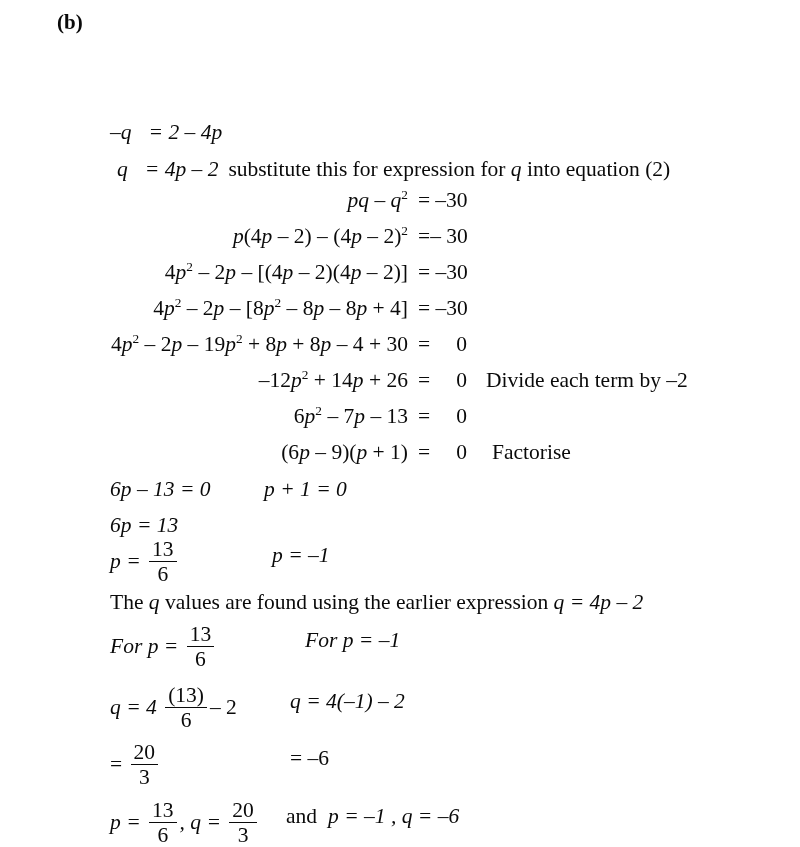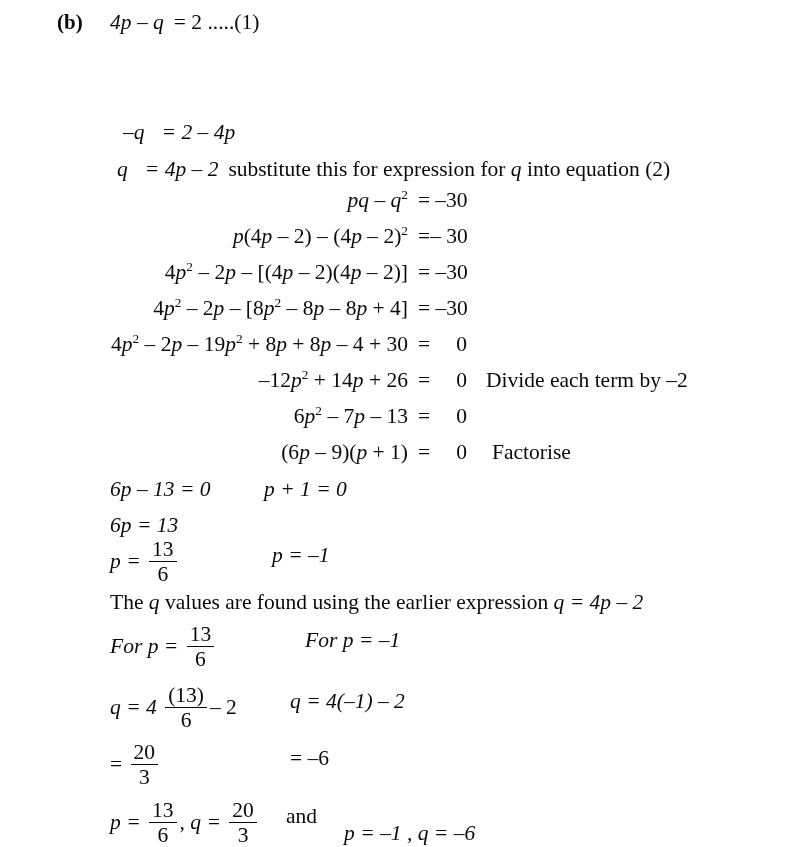--- a/index.html
+++ b/index.html
@@ -95,27 +95,24 @@
     font-style: normal;
   }
 </style>
 </head>
 <body>
 
 <div id="page">
 
   <div class="ln part-label" style="left:57px; top:12px;">(b)</div>
 
-  <div class="ln" style="left:110px; top:12px;">
-    <span class="v">4p – q</span><span class="sp2"></span><span class="txt">= 2 .....(1)</span>
-  </div>
-
-
-
-  <div class="ln" style="left:123px; top:122px;">
+
+
+
+  <div class="ln" style="left:110px; top:122px;">
     <span class="v">–q</span><span class="sp3"></span><span class="v">= 2 – 4p</span>
   </div>
 
   <div class="ln" style="left:117px; top:159px;">
     <span class="v">q</span><span class="sp3"></span><span class="v">= 4p – 2</span><span class="sp2"></span><span class="txt">substitute this for expression for </span><span class="v">q</span><span class="txt"> into equation (2)</span>
   </div>
 
   <div class="eqline" style="left:418px; top:190px;">
     <span class="lhs">
       <span class="v">pq</span> <span class="txt">–</span> <span class="v">q</span><span class="sup-n sup">2</span><span class="sp2"></span>
@@ -216,15 +213,15 @@
 
   <div class="ln" style="left:110px; top:741px;">
     <span class="txt">= </span><span class="frac inline"><span class="num">20</span><span class="den">3</span></span>
   </div>
   <div class="ln txt" style="left:290px; top:748px;">= –6</div>
 
   <div class="ln" style="left:110px; top:799px;">
     <span class="v">p = </span><span class="frac inline"><span class="num">13</span><span class="den">6</span></span><span class="v">, q = </span><span class="frac inline"><span class="num">20</span><span class="den">3</span></span>
   </div>
   <div class="ln txt" style="left:286px; top:806px;">and</div>
-  <div class="ln v" style="left:344px; top:806px;margin-top:17px;">p = –1 , q = –6</div>
+  <div class="ln v" style="left:328px; top:806px;">p = –1 , q = –6</div>
 
 </div>
 
 </body></html>

